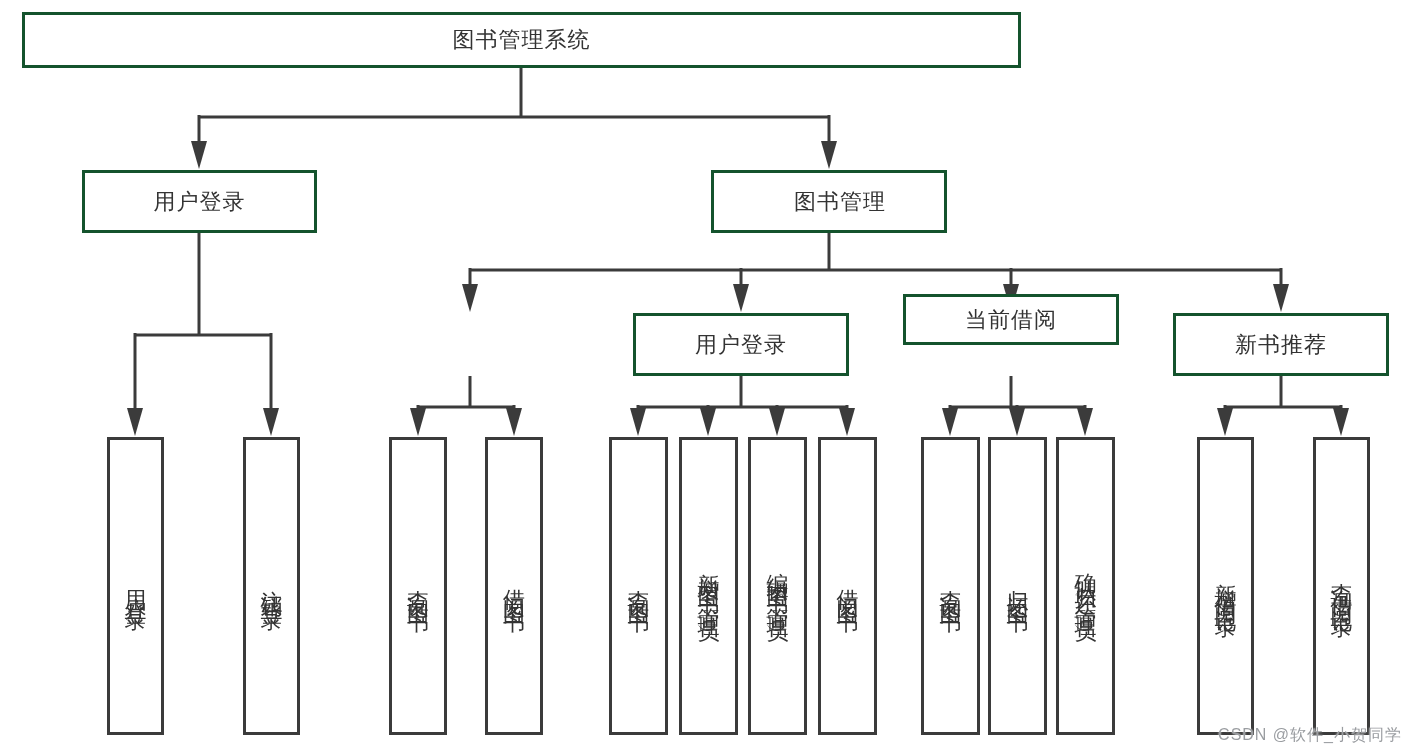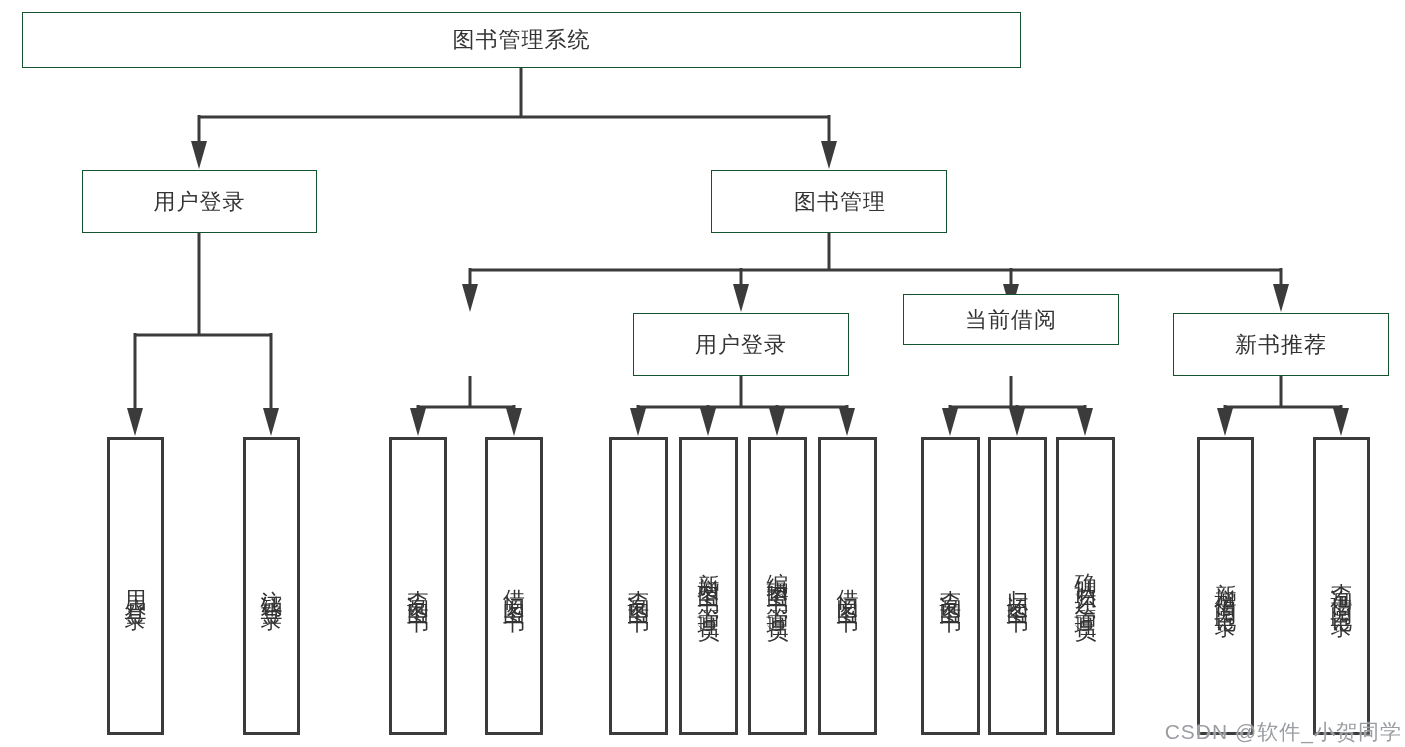--- a/index.html
+++ b/index.html
@@ -18,21 +18,21 @@
   }
   .wires {
     position: absolute;
     left: 0; top: 0;
     width: 1405px; height: 747px;
     z-index: 1;
   }
   .node {
     position: absolute;
     background: #ffffff;
-    border: 1px solid #14532d;
+    border: 3px solid #14532d;
     box-sizing: border-box;
     display: flex;
     align-items: center;
     justify-content: center;
     font-size: 22px;
     letter-spacing: 1px;
     color: #333333;
     z-index: 2;
   }
   .vnode {
@@ -48,21 +48,21 @@
     letter-spacing: 7px;
     font-size: 22px;
     color: #333333;
     z-index: 2;
     line-height: 1;
   }
   .watermark {
     position: absolute;
     right: 3px;
     bottom: 1px;
-    font-size: 21px;
+    font-size: 16px;
     color: #9a9da1;
     letter-spacing: 1px;
     z-index: 3;
     text-shadow: 0 0 2px #ffffff;
   }
 </style>
 </head>
 <body>
 
 <div class="stage">

